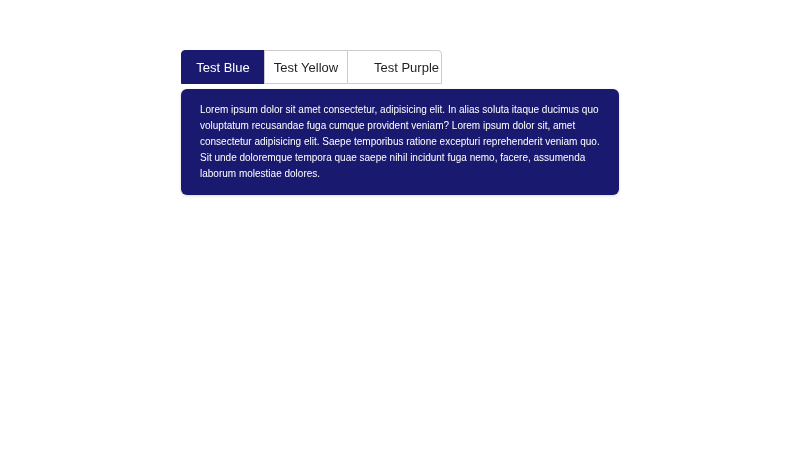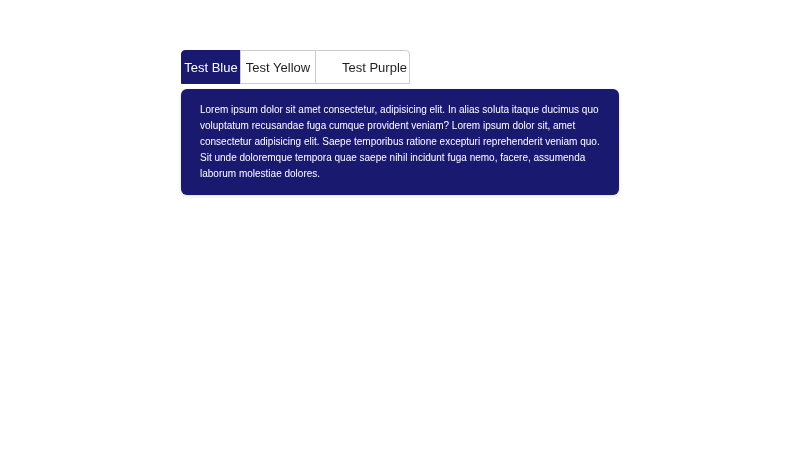--- a/index.html
+++ b/index.html
@@ -35,22 +35,22 @@
     font-size: 13px;
     background: #ffffff;
     border: 1px solid #cccccc;
     color: #1f1f1f;
     padding: 0;
     cursor: pointer;
     user-select: none;
   }
   .tab + .tab { margin-left: -1px; }
 
-  .tab.tab-blue   { width: 60px; }
-  .tab.tab-yellow { width: 76px; }
+  .tab.tab-blue   { width: 84px; }
+  .tab.tab-yellow { width: 84px; }
   .tab.tab-purple { width: 95px; border-top-right-radius: 4px; padding-left: 24px; }
 
   .tab.active {
     background: #191970;
     border-color: #191970;
     color: #ffffff;
     border-top-left-radius: 4px;
   }
 
   .tab-panel {

